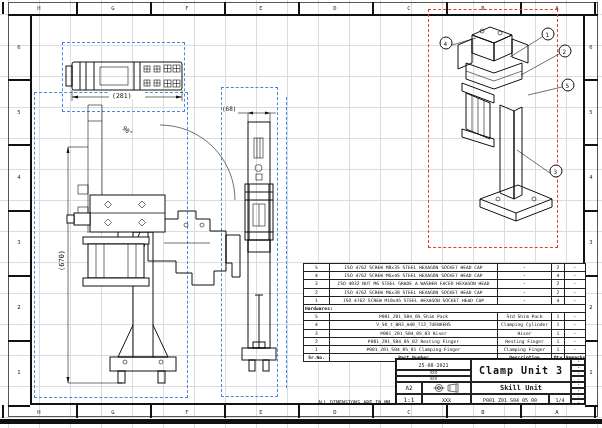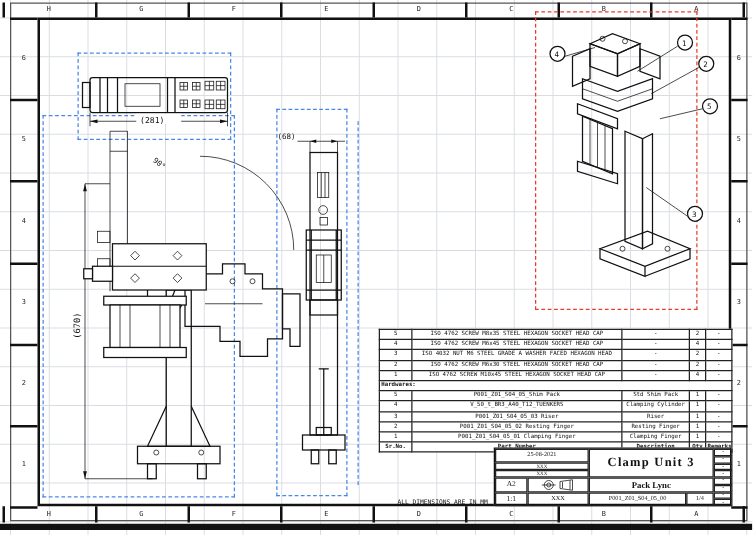--- a/index.html
+++ b/index.html
@@ -32,21 +32,21 @@
        border-collapse:collapse;table-layout:fixed;}
   .bom td{border:0.6px solid #222;font-size:4.6px;line-height:7px;height:8.2px;padding:0 1px;
           overflow:hidden;white-space:nowrap;text-align:center;font-family:"DejaVu Sans Mono",monospace;}
   .bom td.pn{text-align:center;}
   .bom tr.sec td{text-align:left;font-weight:bold;}
   .bom tr.hdr td{font-weight:bold;}
 
   
   .tblock{position:absolute;left:395px;top:358px;width:190px;height:46px;background:#fff;border:1.2px solid #111;}
   .tb-cell{position:absolute;border:0.6px solid #222;display:flex;align-items:center;justify-content:center;
-           font-size:5px;line-height:6px;overflow:hidden;font-family:Liberation Serif, serif;}
+           font-size:5px;line-height:6px;overflow:hidden;}
   .tb-title{font-size:10px;letter-spacing:1px;font-weight:bold;}
   .tb-company{font-size:7px;font-weight:bold;}
   .tb-drg{font-size:5px;}
   .rev-cell{position:absolute;left:175px;width:15px;border:0.5px solid #222;display:flex;align-items:center;
             justify-content:center;font-size:4.5px;}
   .dim-note{position:absolute;left:318px;top:399px;font-size:5px;color:#111;}
 </style>
 </head>
 <body>
 
@@ -435,21 +435,21 @@
         <circle cx="7" cy="5" r="1.6" class="thin"></circle>
         <line x1="1.5" y1="5" x2="12.5" y2="5" class="thin"></line>
         <polygon points="16,2.2 26,0.8 26,9.2 16,7.8" class="thin"></polygon>
         <line x1="18" y1="2.6" x2="18" y2="7.4" class="thin"></line>
         <line x1="24" y1="1.2" x2="24" y2="8.8" class="thin"></line>
       </svg>
     </div>
     <div class="tb-cell" style="left:0;top:35px;width:26px;height:11px;font-size:6px;">1:1</div>
     <div class="tb-cell" style="left:26px;top:35px;width:49px;height:11px;">XXX</div>
     <div class="tb-cell tb-title" style="left:75px;top:0;width:100px;height:23px;">Clamp Unit 3</div>
-    <div class="tb-cell tb-company" style="left:75px;top:23px;width:100px;height:12px;">Pack Lync</div>
+    <div class="tb-cell tb-company" style="left:75px;top:23px;width:100px;height:12px;">Skill Unit</div>
     <div class="tb-cell tb-drg" style="left:75px;top:35px;width:78px;height:11px;">P001_Z01_S04_05_00</div>
     <div class="tb-cell" style="left:153px;top:35px;width:22px;height:11px;">1/4</div>
     <div id="rev-strip">
         <div class="rev-cell" style="top: 0px; height: 5.75px;">-</div>
         <div class="rev-cell" style="top: 5.75px; height: 5.75px;">-</div>
         <div class="rev-cell" style="top: 11.5px; height: 5.75px;">-</div>
         <div class="rev-cell" style="top: 17.25px; height: 5.75px;">-</div>
         <div class="rev-cell" style="top: 23px; height: 5.75px;">-</div>
         <div class="rev-cell" style="top: 28.75px; height: 5.75px;">-</div>
         <div class="rev-cell" style="top: 34.5px; height: 5.75px;">-</div>

